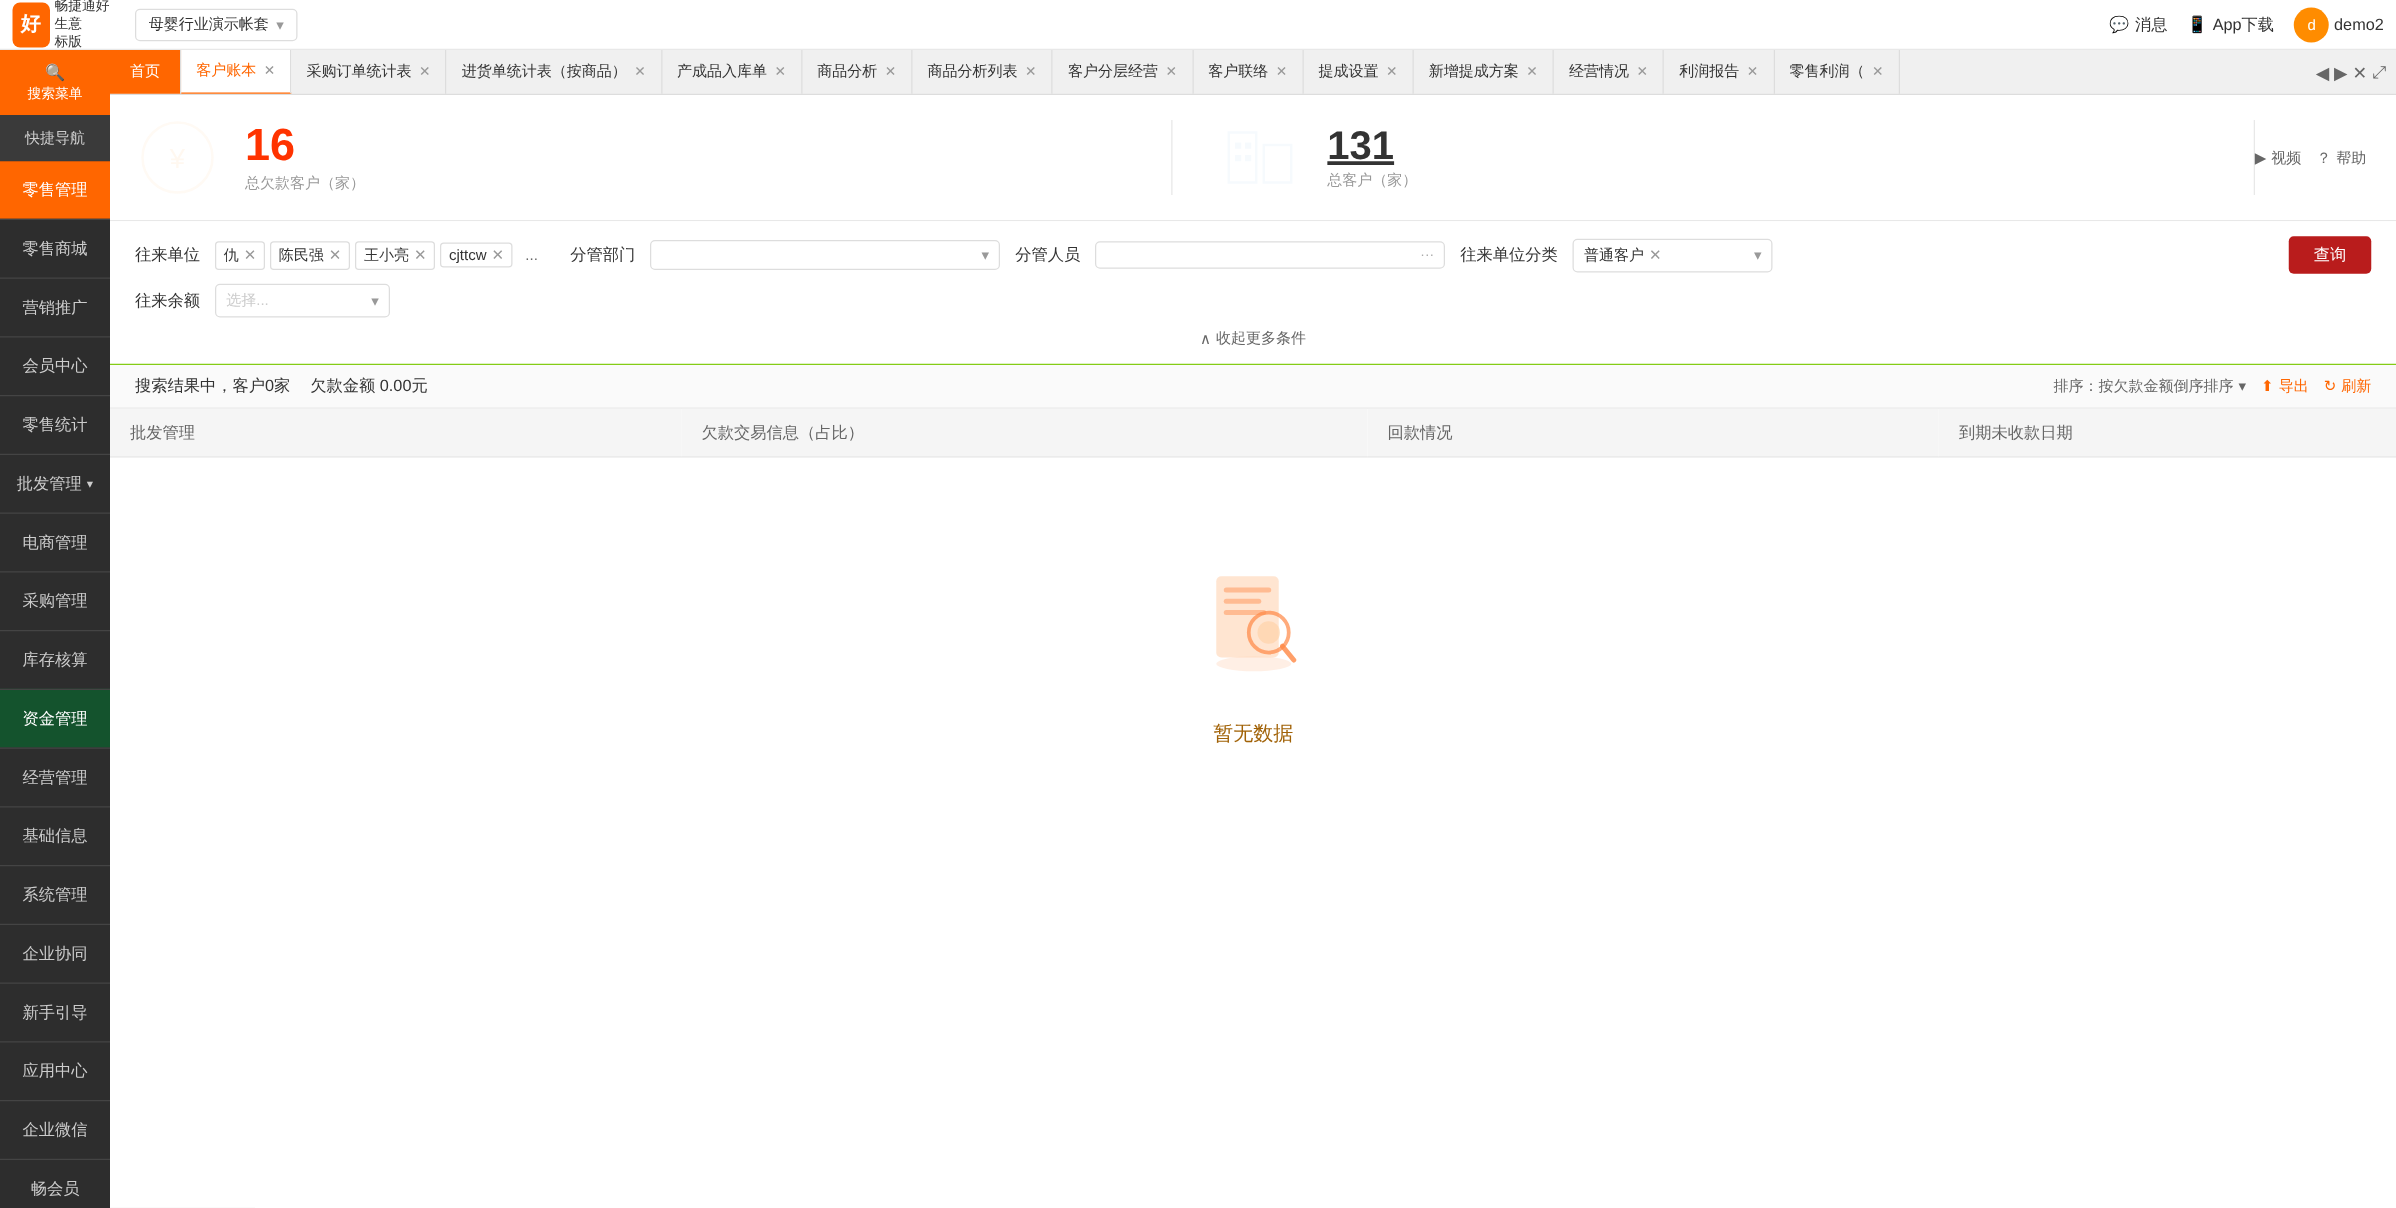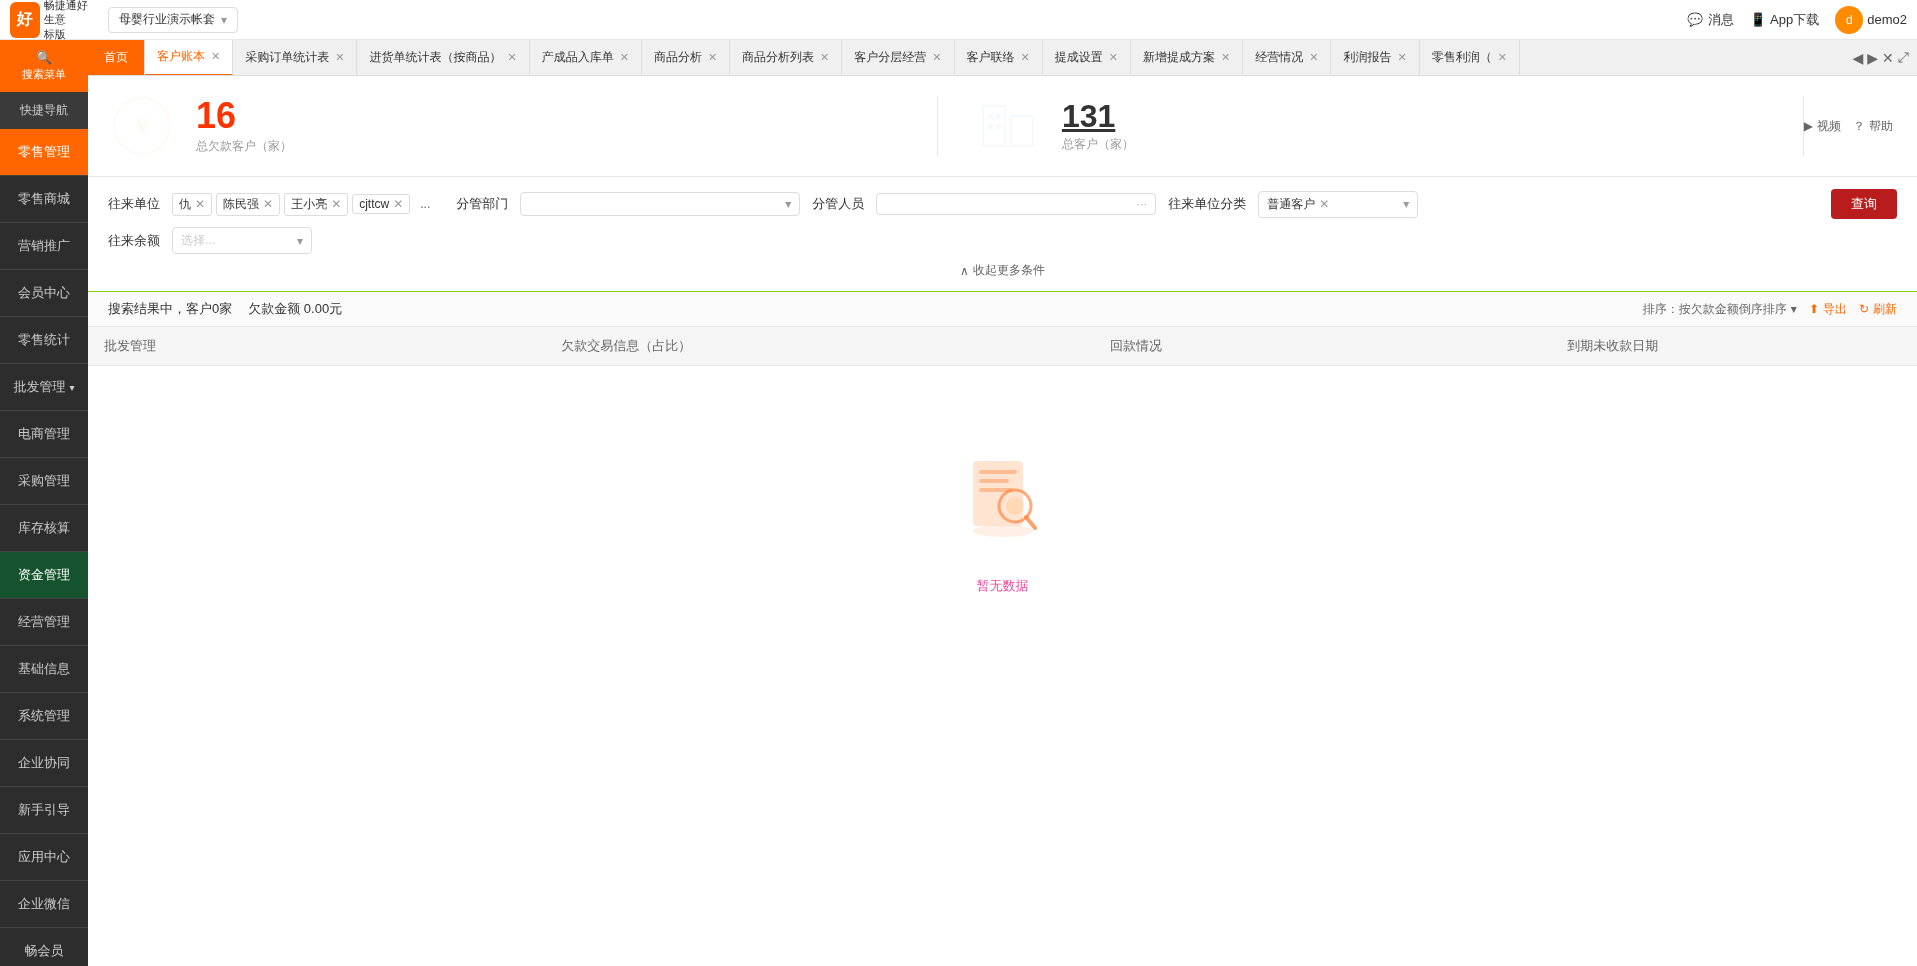--- a/index.html
+++ b/index.html
@@ -71,21 +71,21 @@
     .action-btn { display: flex; align-items: center; gap: 4px; font-size: 12px; color: #ff6600; cursor: pointer; }
 
     
     .data-table { width: 100%; border-collapse: collapse; }
     .data-table th { background: #f5f5f5; font-weight: normal; text-align: left; padding: 10px 16px; font-size: 13px; color: #666; border-bottom: 1px solid #e8e8e8; }
     .data-table td { padding: 12px 16px; border-bottom: 1px solid #f0f0f0; font-size: 13px; }
 
     
     .empty-state { display: flex; flex-direction: column; align-items: center; justify-content: center; padding: 80px 0; }
     .empty-icon { font-size: 80px; color: #ffcc99; margin-bottom: 12px; }
-    .empty-text { font-size: 13px; color: #ec4899; }
+    .empty-text { font-size: 16px; color: #a16207; }
 
     
     ::-webkit-scrollbar { width: 6px; height: 6px; }
     ::-webkit-scrollbar-track { background: #f1f1f1; }
     ::-webkit-scrollbar-thumb { background: #ccc; border-radius: 3px; }
   </style>
 </head>
 <body>
 
 <div class="app-container">

